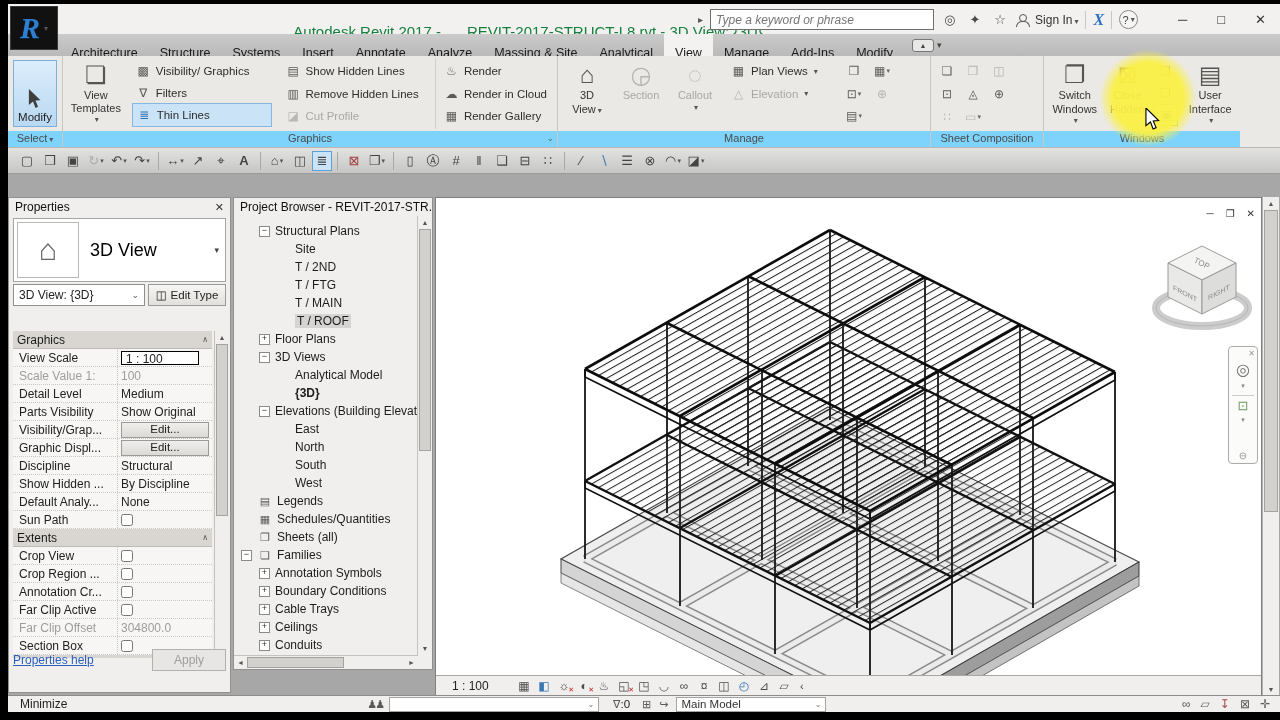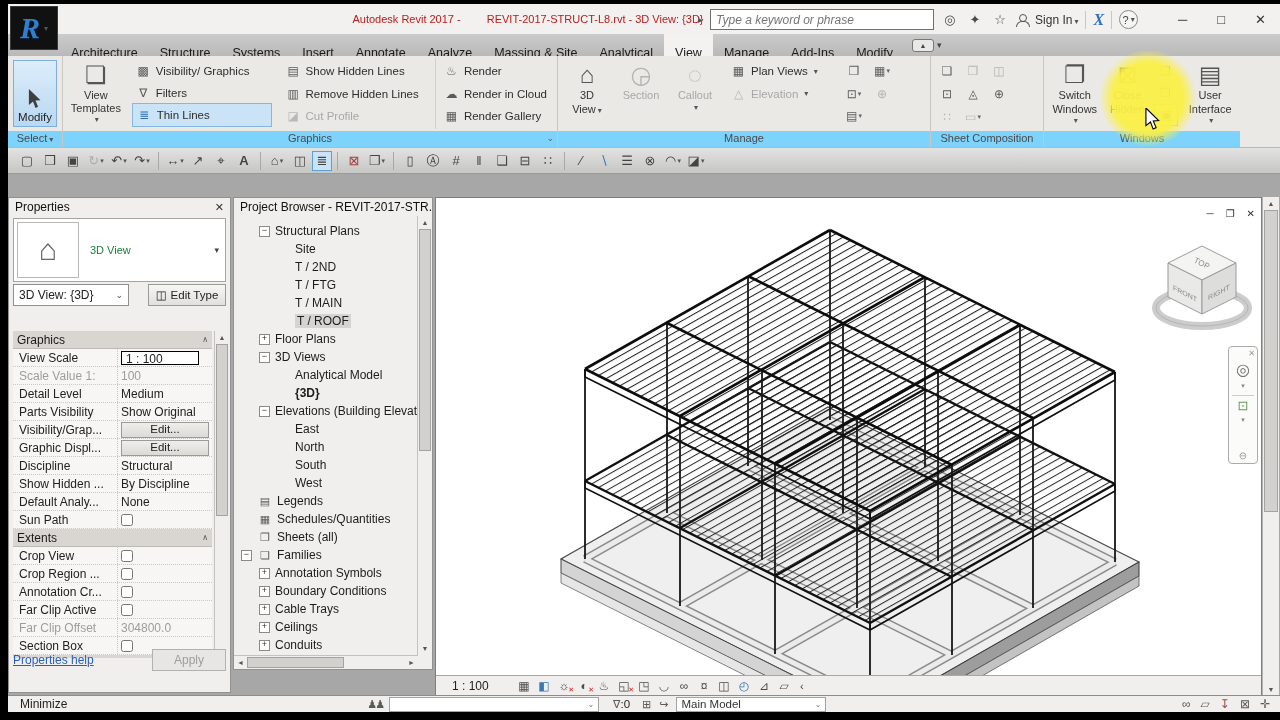--- a/index.html
+++ b/index.html
@@ -8,22 +8,22 @@
   .abs{position:absolute;}
   .nosel{user-select:none;}
 
   
   #titlebar{left:8px;top:4px;width:1272px;height:30px;background:#f2f1ef;border-bottom:1px solid #d8d6d2;}
   #rlogo{left:10px;top:6px;width:46px;height:42px;background:#111;border:1px solid #3a3a3a;z-index:30;
          display:flex;align-items:center;justify-content:center;}
   #rlogo .r{font-family:"Liberation Serif",serif;font-style:italic;font-weight:bold;font-size:30px;
             color:#2f7fd0;text-shadow:0 1px 0 #0a2a4a;line-height:1;}
   #rlogo .car{color:#ddd;font-size:9px;margin-left:2px;}
-  #titlewrap{left:240px;top:0;width:560px;height:30px;display:flex;align-items:center;justify-content:center;gap:26px;
-             font-size:11px;color:#b91c1c;white-space:nowrap;}
+  #titlewrap{left:240px;top:12px;width:560px;height:30px;display:flex;align-items:center;justify-content:center;gap:26px;
+             font-size:15px;color:#15803d;white-space:nowrap;}
   #searchzone{left:690px;top:3px;height:25px;display:flex;align-items:center;gap:7px;}
   #searchzone .tgl{color:#555;font-size:10px;}
   #searchbox{width:212px;height:19px;border:1px solid #6f6f6f;background:#fff;font-size:12px;font-style:italic;
              color:#777;padding:0 5px;font-family:"Liberation Sans",sans-serif;}
   .tico16{font-size:13px;color:#4a4a4a;width:18px;text-align:center;}
   .person{width:12px;height:12px;position:relative;}
   .person:before{content:"";position:absolute;left:3px;top:0;width:6px;height:6px;border:1px solid #555;border-radius:50%;}
   .person:after{content:"";position:absolute;left:0;top:7px;width:12px;height:5px;border:1px solid #555;border-bottom:none;border-radius:6px 6px 0 0;}
   #signin{font-size:12px;color:#333;}
   .vsep-t{width:1px;height:18px;background:#c9c7c3;}
@@ -81,23 +81,23 @@
   #work{left:8px;top:174px;width:1272px;height:521px;background:#a7a7a7;}
 
   
   .palette{background:#f0efed;border:1px solid #919191;box-sizing:border-box;}
   .ptitle{height:18px;display:flex;align-items:center;font-size:12px;color:#111;padding:0 6px;white-space:nowrap;overflow:hidden;}
   .ptitle .x{margin-left:auto;font-size:11px;color:#333;}
   
   #props{left:0;top:23px;width:223px;height:496px;}
   #typesel{margin:2px 4px;height:64px;background:#fff;border:1px solid #a5a5a3;display:flex;align-items:center;box-sizing:border-box;}
   #typesel .tbox{width:60px;height:54px;border:1px solid #b8b8b6;margin:3px;display:flex;align-items:center;justify-content:center;font-size:30px;color:#666;}
-  #typesel .tlabel{font-size:11px;color:#15803d;margin-left:8px;}
+  #typesel .tlabel{font-size:18px;color:#000000;margin-left:8px;}
   #typesel .tcar{margin-left:auto;margin-right:6px;font-size:9px;color:#444;}
-  #instrow{margin:2px 4px;height:22px;display:flex;gap:19px;}
+  #instrow{margin:2px 4px;height:22px;display:flex;gap:3px;}
   #instcombo{flex:1;background:#fff;border:1px solid #8f8f8d;display:flex;align-items:center;font-size:12px;padding:0 5px;color:#222;}
   #instcombo .ccar{margin-left:auto;color:#555;font-size:9px;}
   #edittype{width:76px;border:1px solid #9a9a98;background:linear-gradient(#f6f6f4,#e2e0dc);display:flex;align-items:center;justify-content:center;gap:4px;font-size:11.5px;color:#222;}
   #pgrid{position:absolute;left:4px;right:18px;top:133px;bottom:34px;overflow:hidden;background:#f7f6f5;}
   .prow{height:17px;display:flex;align-items:center;border-bottom:1px dotted #c9c8c6;font-size:12px;}
   .prow .pl{width:98px;padding-left:6px;color:#222;white-space:nowrap;overflow:hidden;}
   .prow .pv{flex:1;border-left:1px dotted #c9c8c6;height:100%;display:flex;align-items:center;padding:0 3px;white-space:nowrap;overflow:hidden;color:#222;}
   .prow.hdr{background:#d9d6d2;border-bottom:1px solid #bdbbb7;color:#1a1a1a;font-size:12px;}
   .prow.hdr .ph{padding-left:4px;flex:1;}
   .prow.hdr .chev{margin-right:4px;font-size:8px;color:#555;}

